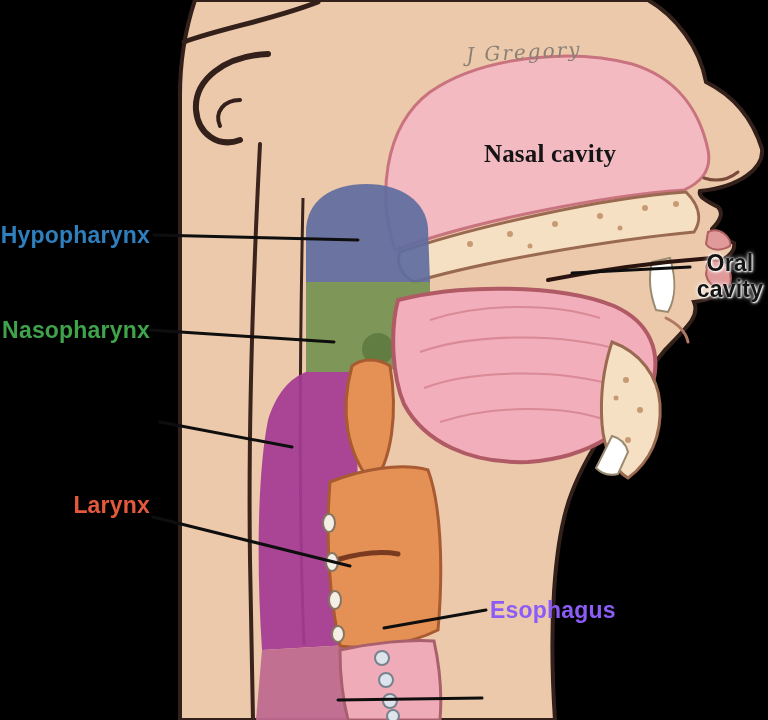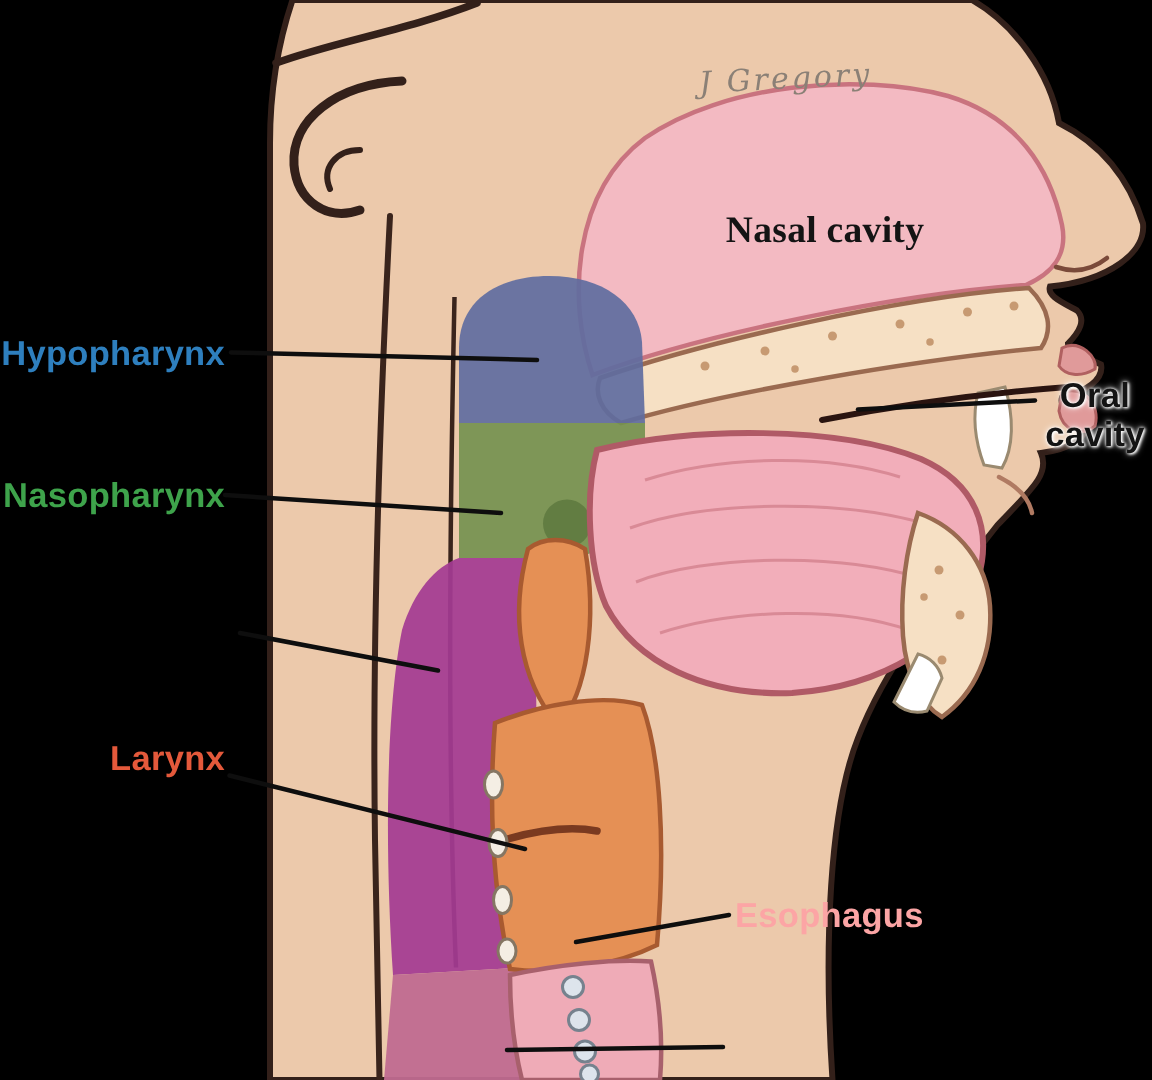--- a/index.html
+++ b/index.html
@@ -166,16 +166,16 @@
 
   <div class="lbl lbl-left" style="top: 317px; color: rgb(62, 163, 75);">Nasopharynx</div>
 
 
   <div class="lbl lbl-left" style="top: 492px; color: rgb(228, 89, 59);">Larynx</div>
 
   <div class="lbl lbl-nasal" style="left: 470px; top: 140px; width: 160px; text-align: center; color: rgb(20, 20, 20);">Nasal cavity</div>
 
   <div class="lbl lbl-oral" style="left: 690px; top: 250px; color: rgb(20, 20, 20);">Oral cavity</div>
 
-  <div class="lbl" style="left: 490px; top: 597px; color: #fca5a5;">Esophagus</div>
+  <div class="lbl" style="left: 490px; top: 597px; color: #8b5cf6;">Esophagus</div>
 
 
 </div>
 
 </body></html>

